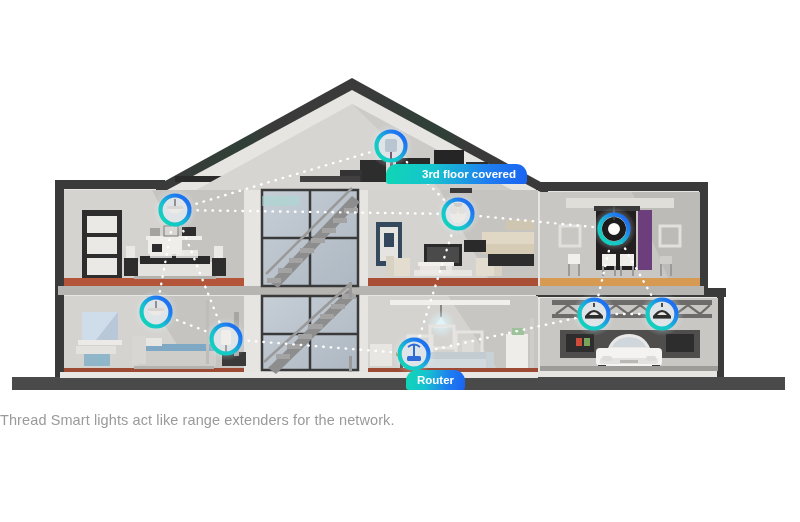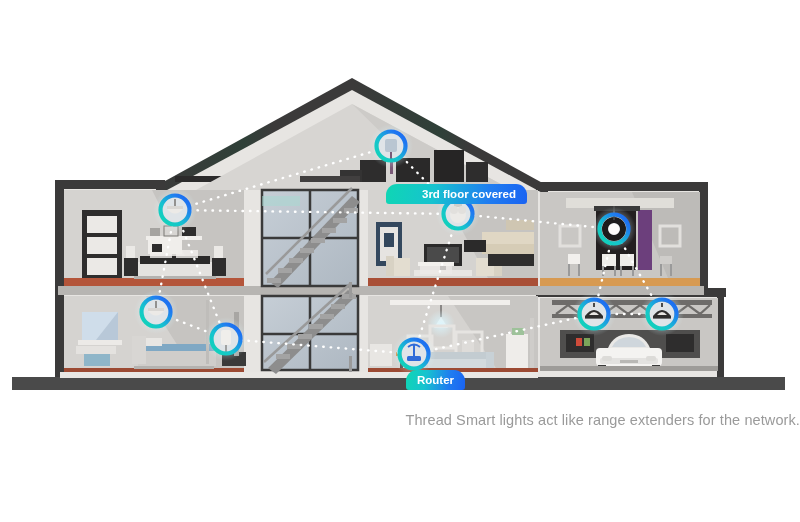--- a/index.html
+++ b/index.html
@@ -4,31 +4,31 @@
 <style>
   html,body{margin:0;padding:0;}
   body{
     width:800px;height:522px;background:#ffffff;
     font-family:"Liberation Sans", sans-serif;
     overflow:hidden;position:relative;
   }
   #stage{position:absolute;left:0;top:0;width:800px;height:522px;}
   #scene{position:absolute;left:0;top:0;width:800px;height:522px;}
   .caption{
-    position:absolute;left:0;top:412px;width:800px;text-align:right;
+    position:absolute;left:0;top:412px;width:800px;text-align:left;
     font-size:14.5px;color:#9a9a9a;letter-spacing:.1px;
   }
   .badge{
     position:absolute;height:20px;line-height:20px;
     border-radius:11px 11px 3px 3px;
     background:linear-gradient(100deg,#0fd6b4 0%,#16c3cf 34%,#1f7df0 72%,#1a63f2 100%);
     color:#fff;font-size:11.5px;font-weight:bold;text-align:center;
     padding:0 11px;white-space:nowrap;box-sizing:border-box;
   }
-  #badge-3rd{left:386px;top:184px;padding-left:36px;}
+  #badge-3rd{left:386px;top:164px;padding-left:36px;}
   #badge-router{left:386px;top:370px;margin-left:20px;}
 </style>
 </head>
 <body>
 
 <div id="stage">
 
   <svg id="scene" viewBox="0 0 800 522">
     <defs>
       <linearGradient id="ringGrad" x1="0%" y1="100%" x2="100%" y2="0%">

